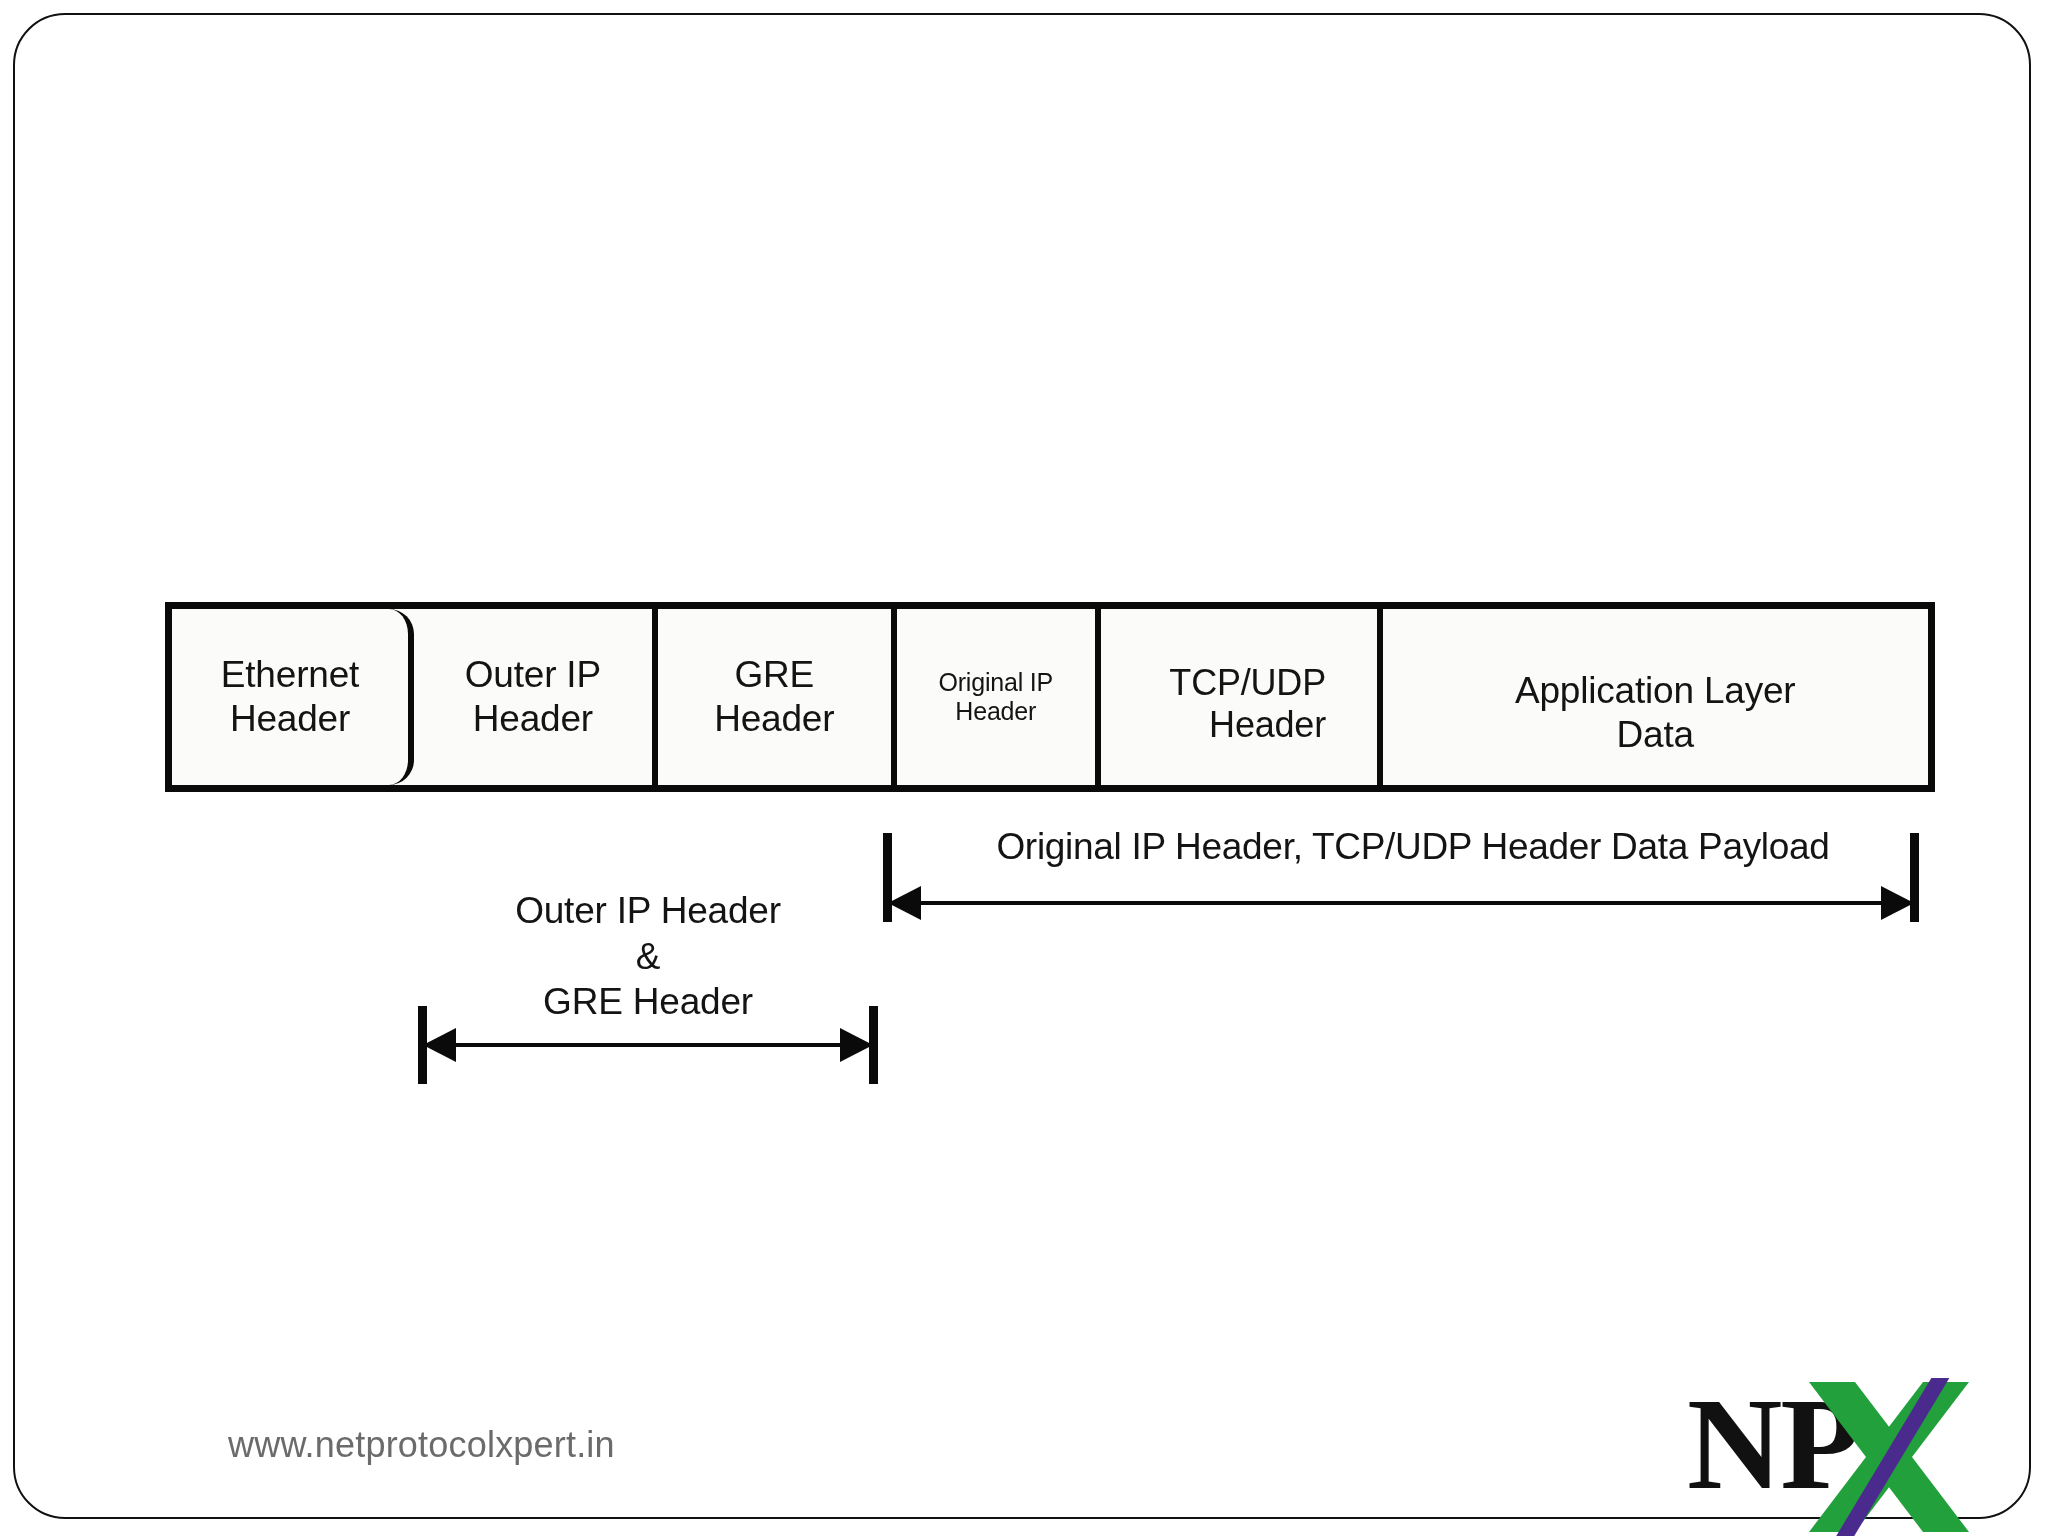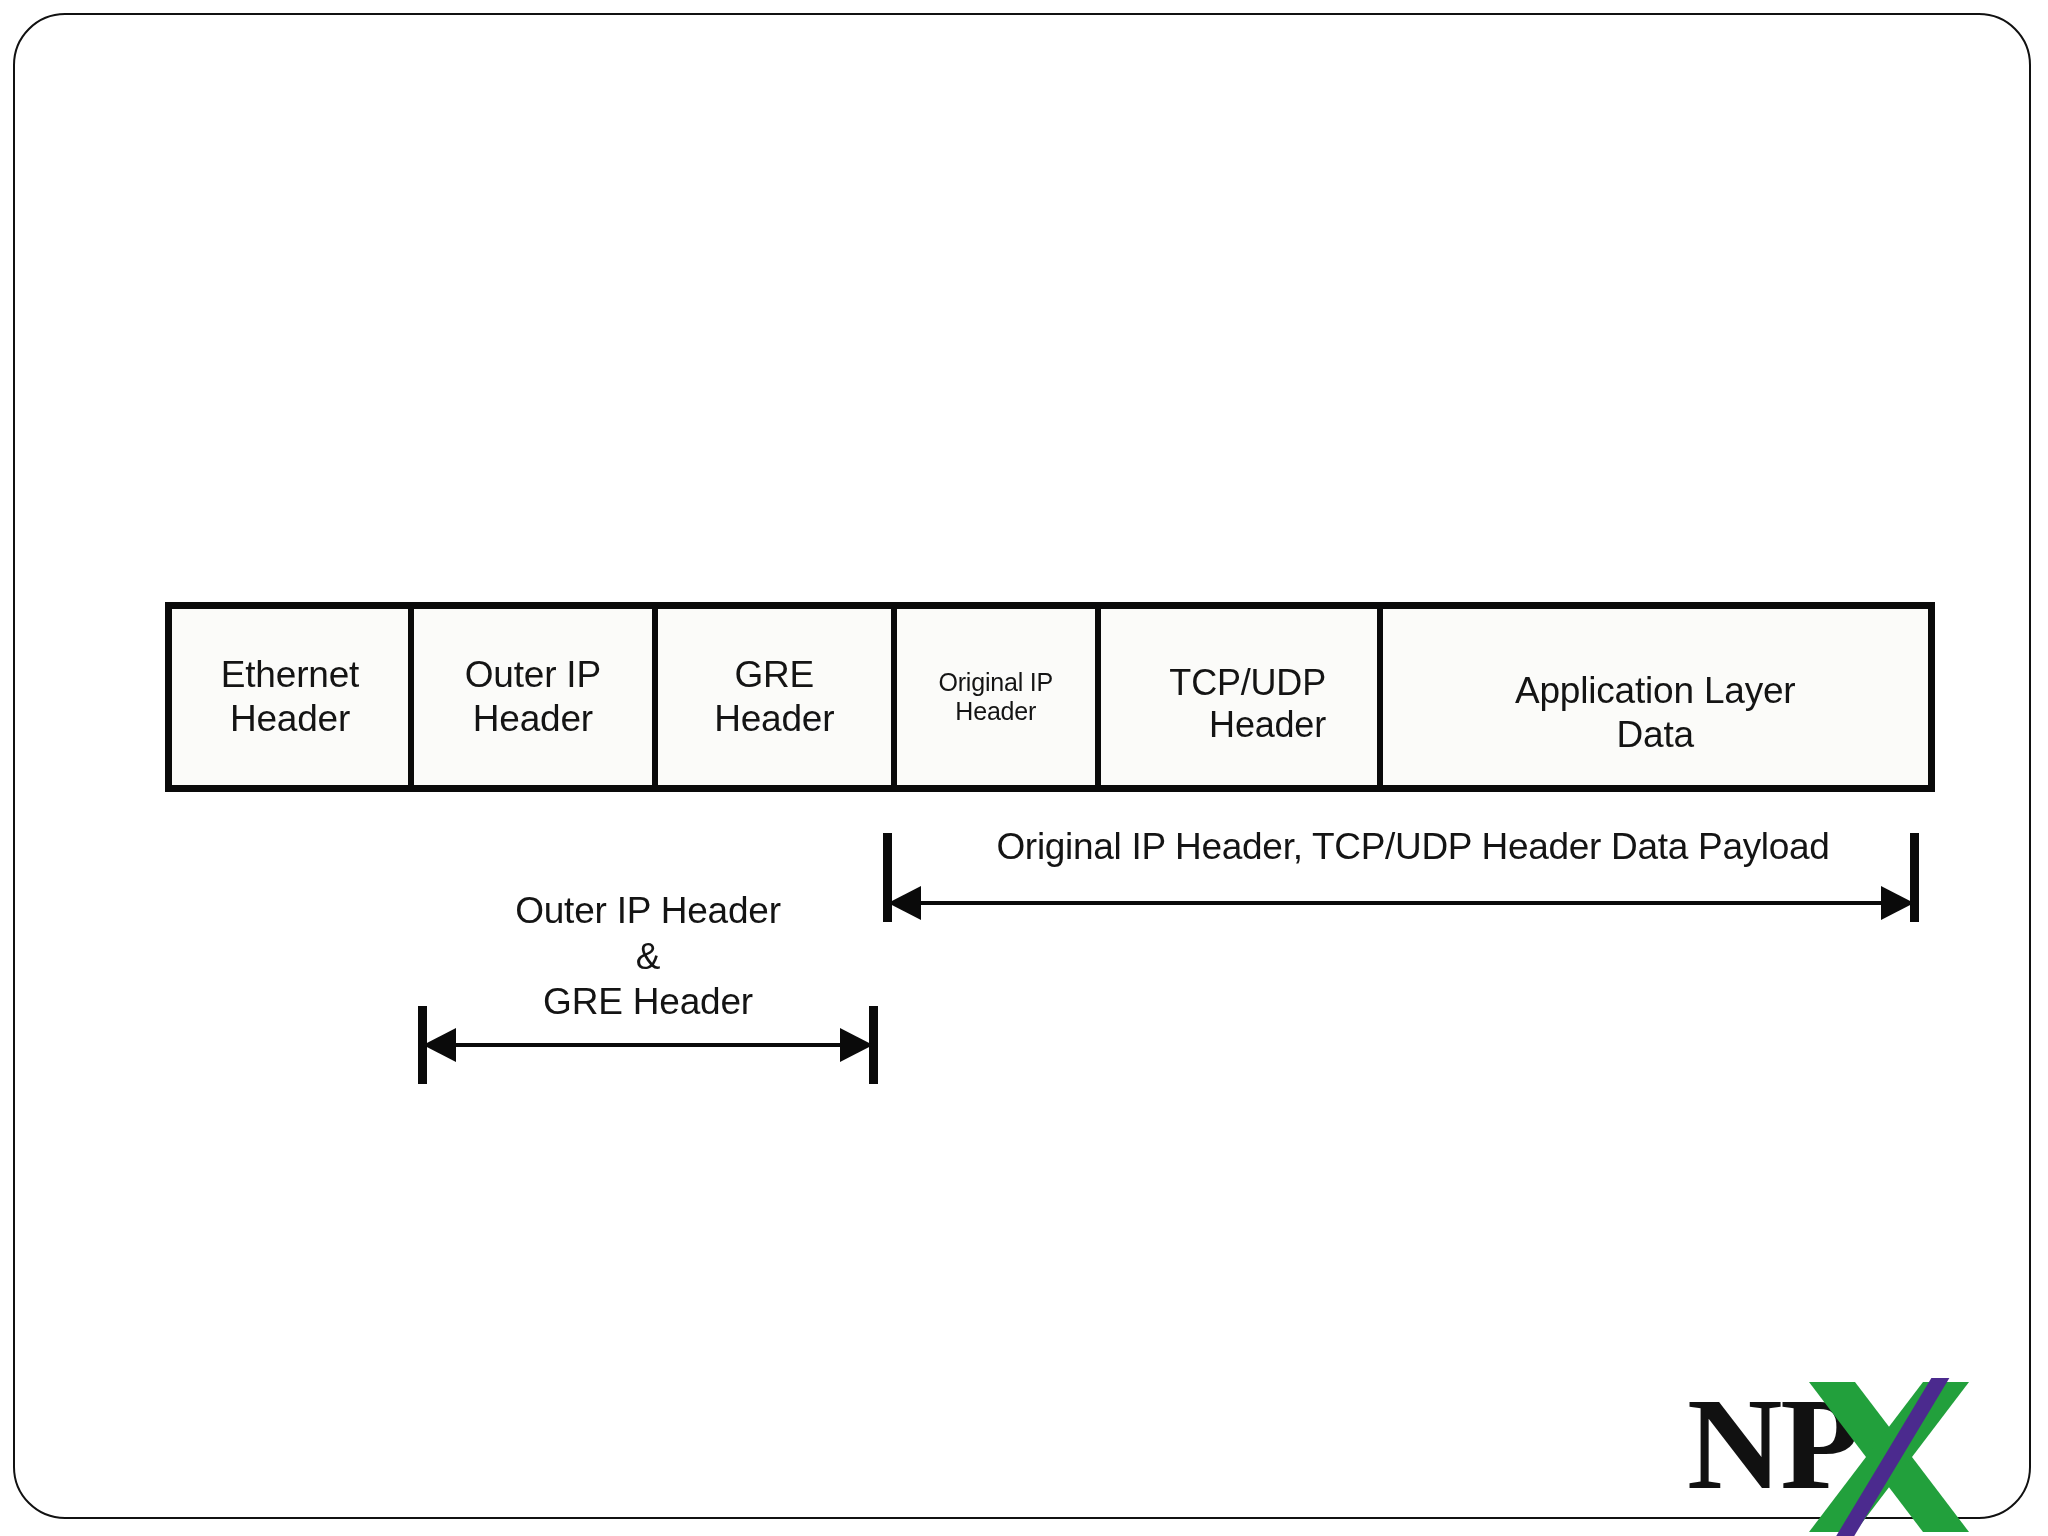--- a/index.html
+++ b/index.html
@@ -72,21 +72,21 @@
   }
   .field-label {
     font-size: 37px;
     line-height: 1.18;
     color: #141414;
     text-align: center;
     white-space: pre-line;
     letter-spacing: -0.2px;
   }
   
-  #field-ethernet      { width: 243px; }
+  #field-ethernet      { width: 243px; border-radius: 25px; }
   #field-outer-ip      { width: 245px; }
   #field-gre           { width: 240px; }
   #field-original-ip   { width: 205px; }
   #field-tcp-udp       { width: 283px; }
   #field-app-data      { width: 548px; }
 
   #field-original-ip .field-label { font-size: 25px; }
   #field-tcp-udp .field-label {
     font-size: 36px;
     text-align: right;
@@ -255,20 +255,21 @@
 
     <div class="measure-arrow">
       <div class="tick tick-left" style="top:118px; height:78px;"></div>
       <div class="tick tick-right" style="top:118px; height:78px;"></div>
       <div class="arrow-line" style="left:33px; right:33px; top:155px;"></div>
       <div class="arrow-head arrow-head-left" style="left:5px;  top:140px;"></div>
       <div class="arrow-head arrow-head-right" style="right:5px; top:140px;"></div>
     </div>
   </div>
 
+  <div id="site-url">www.netprotocolxpert.in</div>
 
   <div id="npx-logo">
     <div id="npx-letters">NP</div>
     <svg width="282" height="158" viewBox="0 0 282 158" style="position:absolute;left:0;top:0;">
 
       <polygon points="122,4 168,4 282,154 236,154" fill="#22a03c"></polygon>
       <polygon points="282,4 236,4 122,154 168,154" fill="#22a03c"></polygon>
 
       <polygon points="248,-6 266,-6 160,170 142,170" fill="#4b2a8e"></polygon>
     </svg>

